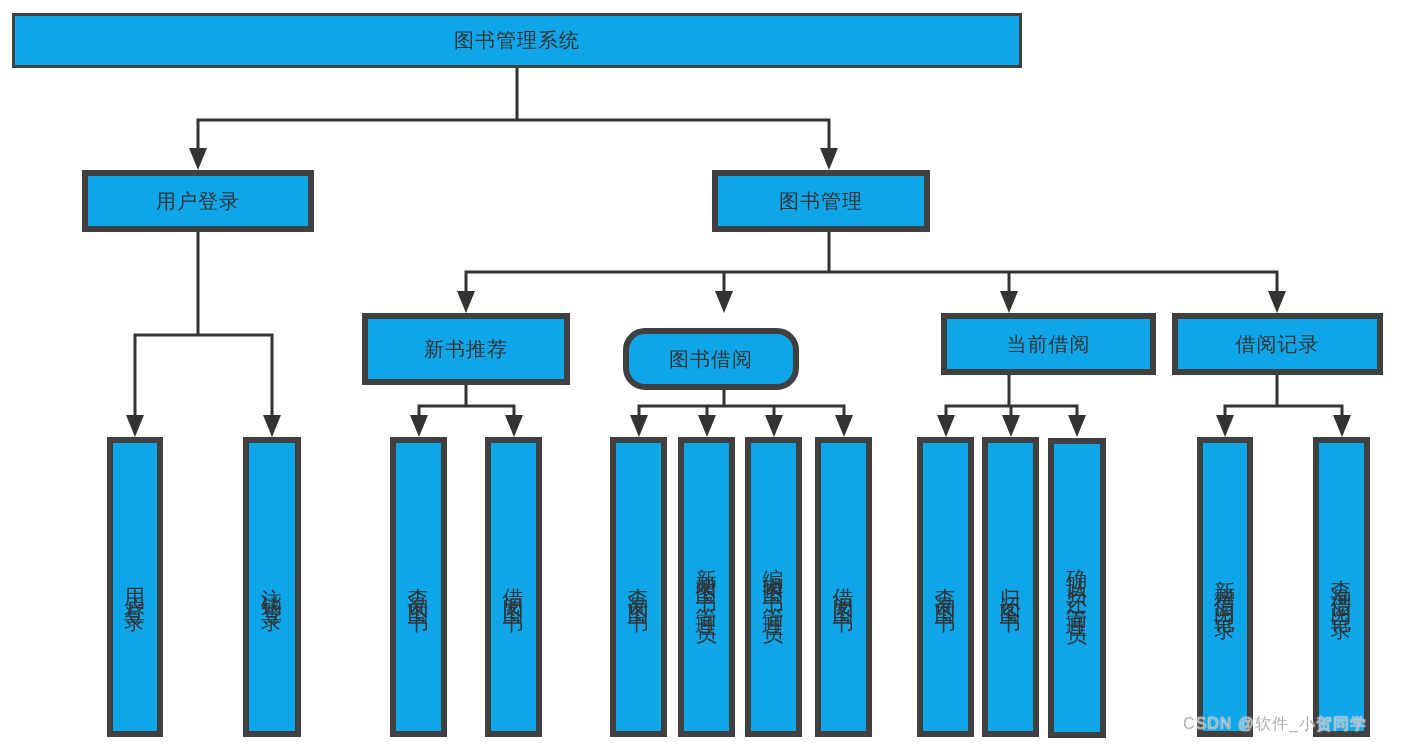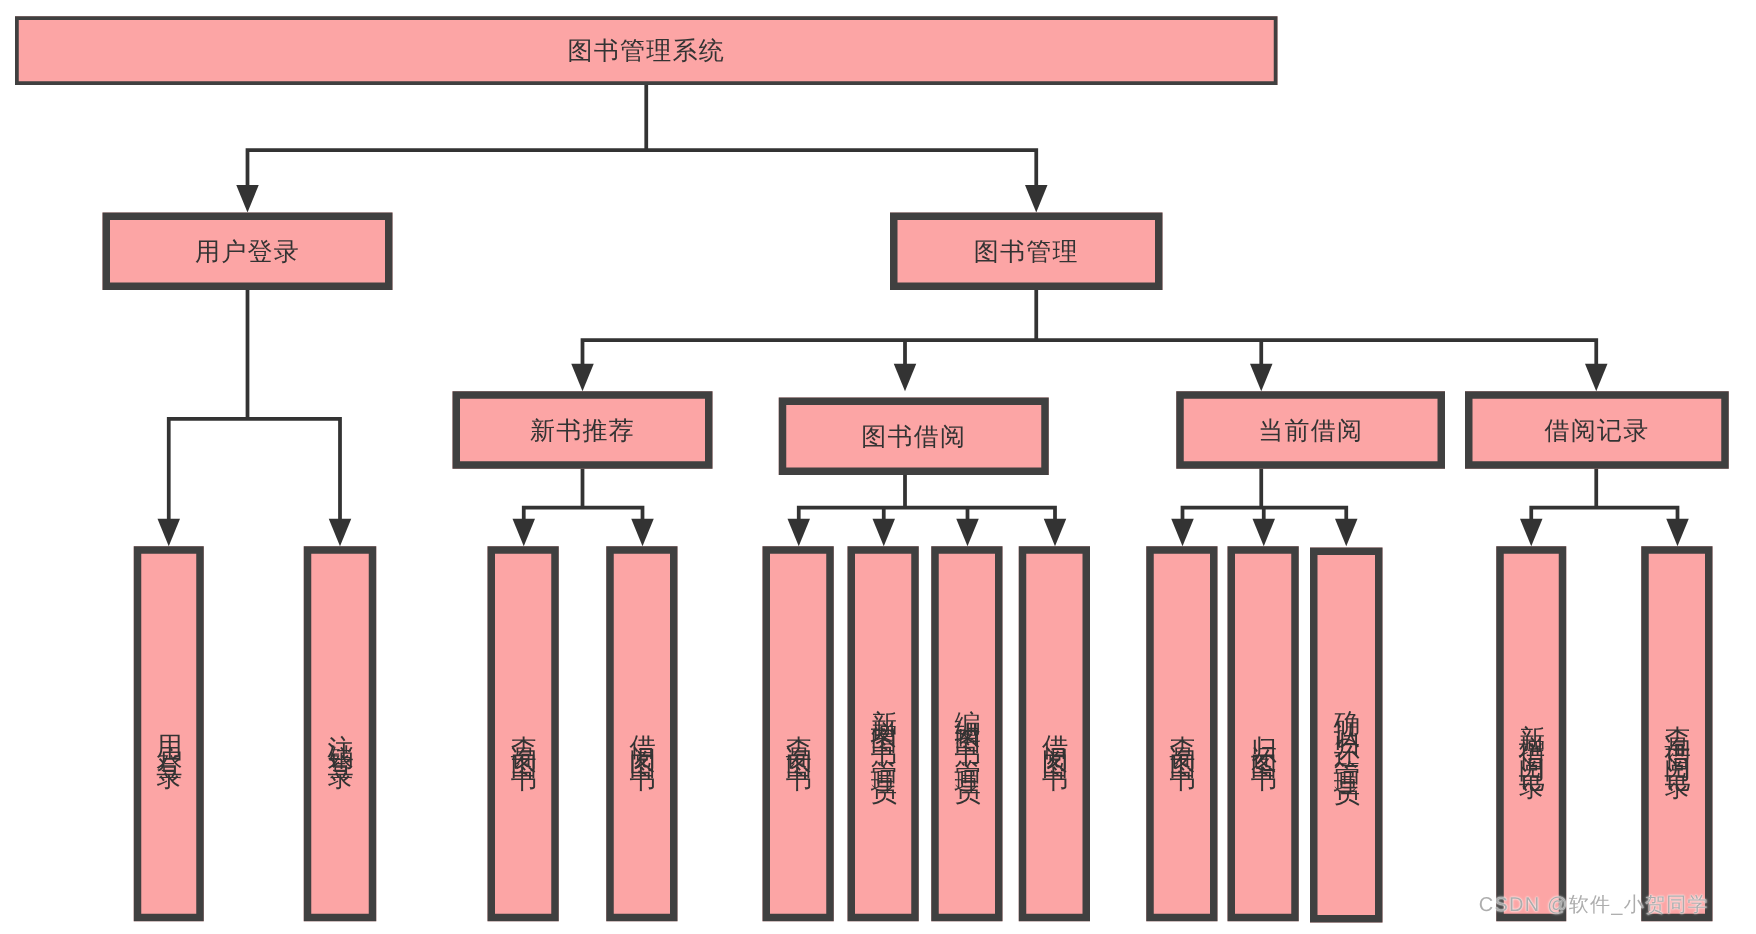--- a/index.html
+++ b/index.html
@@ -6,21 +6,21 @@
   #canvas{
     position:relative;
     width:1405px;height:747px;
     background:#ffffff;
     overflow:hidden;
     font-family:"Liberation Sans","DejaVu Sans",sans-serif;
   }
   #connectors{position:absolute;left:0;top:0;}
   .node{
     position:absolute;
-    background:#fca5a5;
+    background:#0ea5e9;
     border:6px solid #404040;
     box-sizing:border-box;
     display:flex;
     align-items:center;
     justify-content:center;
     color:#333333;
   }
   .h-node{font-size:20px;letter-spacing:1px;white-space:nowrap;}
   .root-node{border-width:3px;}
   .v-node{
@@ -102,22 +102,22 @@
       <polygon points="1216,415 1234,415 1225,437"></polygon>
       <polygon points="1333,415 1351,415 1342,437"></polygon>
     </g>
   </svg>
 
   <div class="node h-node root-node" style="left:12px;top:13px;width:1010px;height:55px;">图书管理系统</div>
 
   <div class="node h-node" style="left:82px;top:170px;width:232px;height:62px;">用户登录</div>
   <div class="node h-node" style="left:712px;top:170px;width:218px;height:62px;">图书管理</div>
 
-  <div class="node h-node" style="left:362px;top:313px;width:208px;height:62px;">新书推荐</div>
-  <div class="node h-node" style="left:623px;top:318px;width:216px;height:62px;">图书借阅</div>
+  <div class="node h-node" style="left:362px;top:313px;width:208px;height:72px;">新书推荐</div>
+  <div class="node h-node" style="left:623px;top:328px;width:176px;height:62px;border-radius:22px;">图书借阅</div>
   <div class="node h-node" style="left:902px;top:313px;width:215px;height:62px;margin-left:39px;">当前借阅</div>
   <div class="node h-node" style="left:1172px;top:313px;width:211px;height:62px;">借阅记录</div>
 
   <div class="node v-node" style="left:107px;top:437px;width:56px;height:300px;">用户登录</div>
   <div class="node v-node" style="left:243px;top:437px;width:58px;height:300px;">注销登录</div>
 
   <div class="node v-node" style="left:390px;top:437px;width:57px;height:300px;">查询图书</div>
   <div class="node v-node" style="left:485px;top:437px;width:57px;height:300px;">借阅图书</div>
 
   <div class="node v-node" style="left:610px;top:437px;width:57px;height:300px;">查询图书</div>

